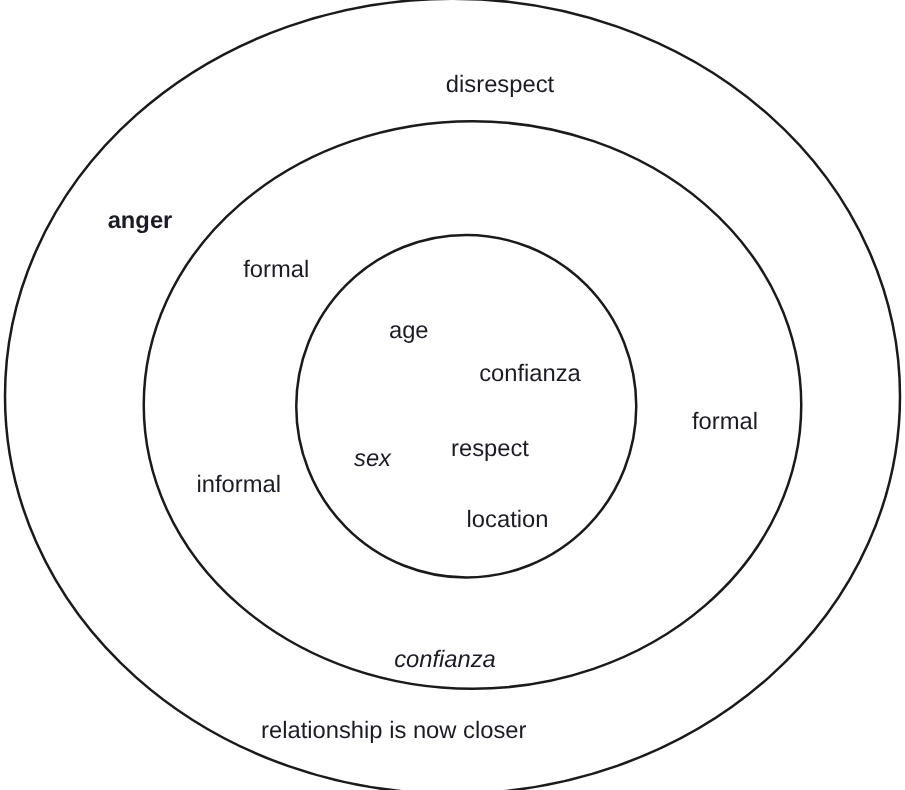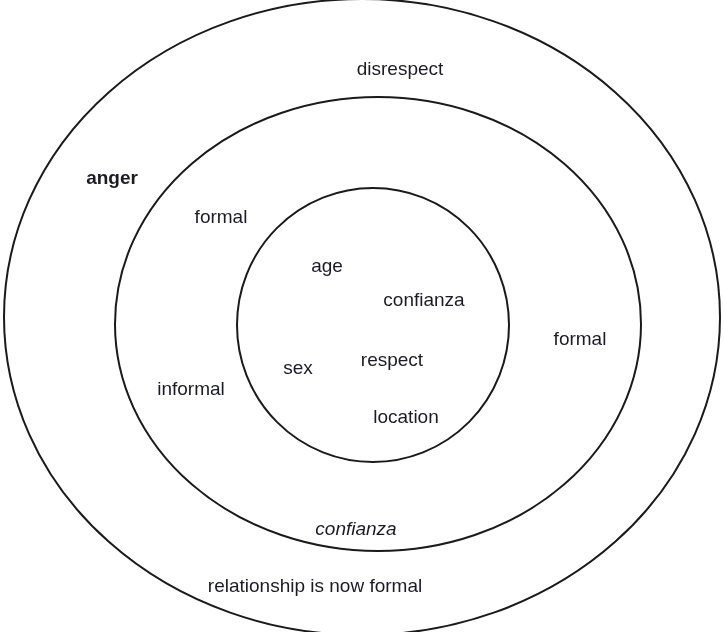--- a/index.html
+++ b/index.html
@@ -29,42 +29,42 @@
     line-height: 1;
   }
   .italic { font-style: italic; }
 
   
   .pos-disrespect { left: 400px; top: 68px; }
   .pos-anger      { left: 112px; top: 177px; font-weight: bold; }
   .pos-respect    { left: 221px; top: 216px; }
   .pos-age        { left: 327px; top: 265px; text-align: right; }
   .pos-profession { left: 424px; top: 299px; }
-  .pos-sex        { left: 298px; top: 367px; }
+  .pos-sex        { left: 298px; top: 367px; font-style: italic; }
   .pos-relation   { left: 392px; top: 359px; }
   .pos-location   { left: 406px; top: 416px; text-align: center; }
   .pos-informal   { left: 191px; top: 388px; }
   .pos-formal     { left: 580px; top: 338px; }
   .pos-confianza  { left: 356px; top: 528px; }
   .pos-closer     { left: 315px; top: 585px; }
 </style>
 </head>
 <body>
 
 <div class="canvas">
 
   <svg width="724" height="632" viewBox="0 0 724 632">
     <ellipse cx="362" cy="317" rx="358" ry="318" fill="none" stroke="#1a1a1a" stroke-width="2"></ellipse>
     <ellipse cx="378" cy="324" rx="263" ry="227" fill="none" stroke="#1a1a1a" stroke-width="2"></ellipse>
     <ellipse cx="373" cy="325" rx="136" ry="137" fill="none" stroke="#1a1a1a" stroke-width="2"></ellipse>
   </svg>
 
   <div class="lbl pos-disrespect">disrespect</div>
   <div class="lbl pos-anger">anger</div>
-  <div class="lbl pos-closer">relationship is now formal</div>
+  <div class="lbl pos-closer">relationship is now closer</div>
 
   <div class="lbl pos-respect">formal</div>
   <div class="lbl pos-informal">informal</div>
   <div class="lbl pos-formal">formal</div>
   <div class="lbl italic pos-confianza">confianza</div>
 
   <div class="lbl pos-age">age</div>
   <div class="lbl pos-profession">confianza</div>
   <div class="lbl pos-sex">sex</div>
   <div class="lbl pos-relation">respect</div>

